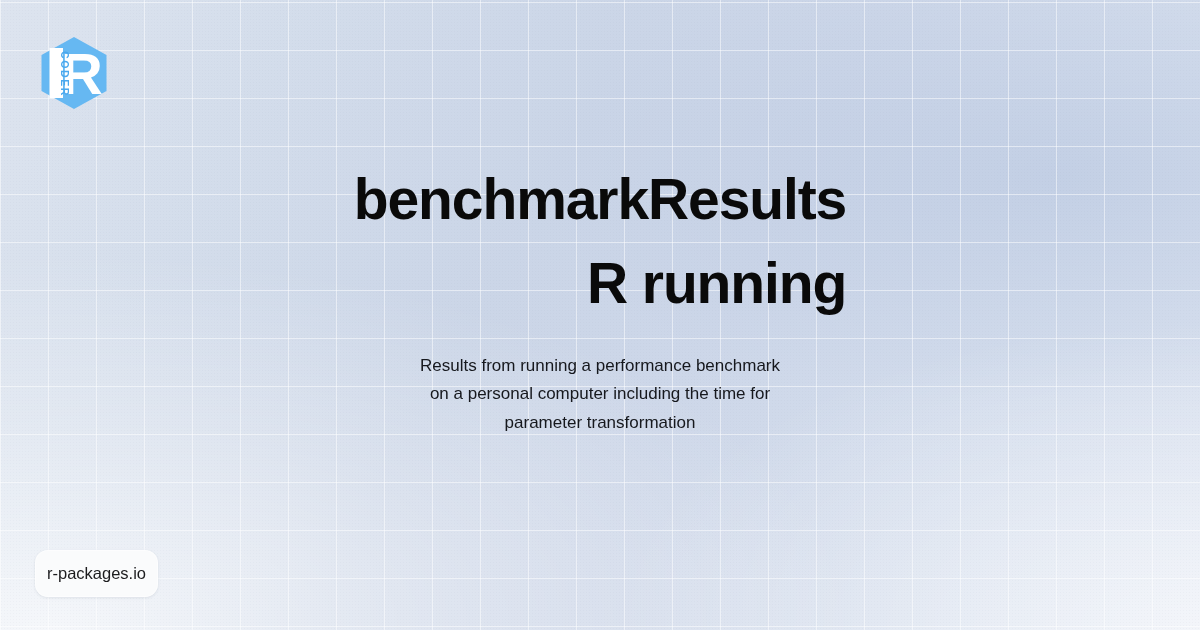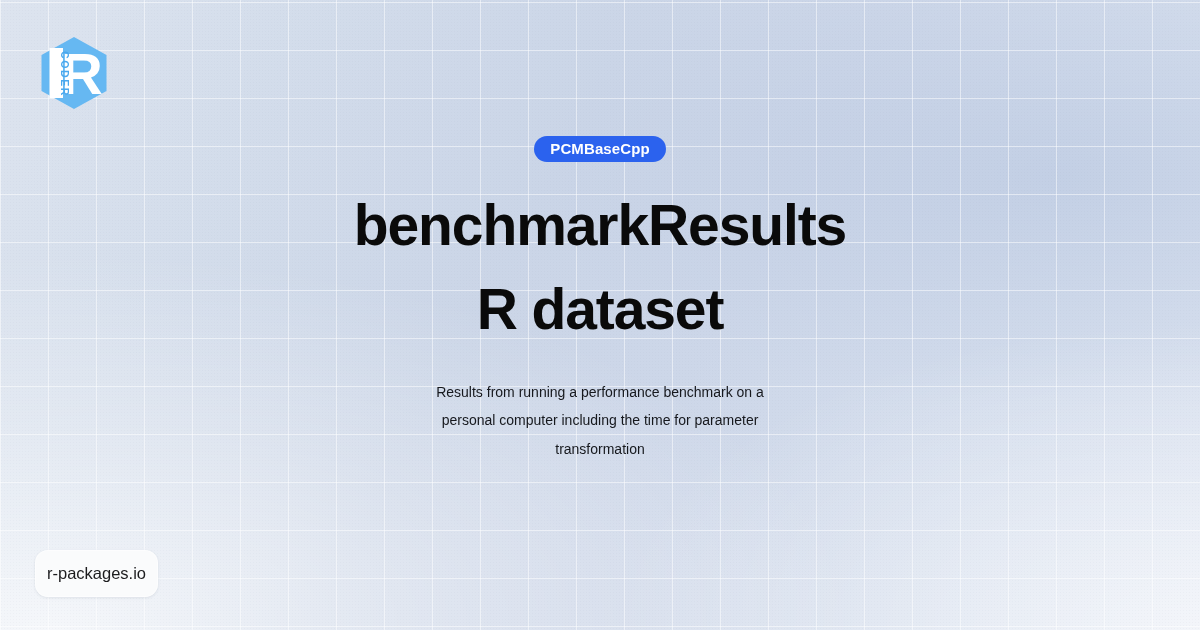--- a/index.html
+++ b/index.html
@@ -101,29 +101,29 @@
     white-space:nowrap;
   }
 
   .title{
     margin-top:21px;
     color:#0a0a0a;
     font-size:57px;
     font-weight:800;
     line-height:84px;
     letter-spacing:-1.1px;
-    text-align:center;
+    text-align:right;
     white-space:nowrap;
   }
 
   .desc{
     margin-top:27px;
     width:380px;
     color:#16181d;
-    font-size:14px;
+    font-size:17px;
     font-weight:400;
     line-height:28.4px;
     text-align:center;
   }
 
   
   .site-pill{
     position:absolute; left:35px; top:550px;
     height:47px;
     padding:0 12px;
@@ -156,25 +156,24 @@
       <rect x="9.5" y="12" width="13.5" height="50" fill="#ffffff"></rect>
 
       <text x="42" y="58" text-anchor="middle" font-family="Liberation Sans, sans-serif" font-size="58" font-weight="700" fill="#ffffff">R</text>
 
       <text transform="translate(20.5,15) rotate(90)" font-family="Liberation Sans, sans-serif" font-size="10.5" font-weight="700" letter-spacing="1.6" fill="#4aa8ee">CODER</text>
     </svg>
   </div>
 
   <div class="center">
 
-    <div class="badge">PCMBaseCpp</div>
 
     <div class="title">
       <div>benchmarkResults</div>
-      <div>R dataset</div>
+      <div>R running</div>
     </div>
 
     <div class="desc">Results from running a performance benchmark on a personal computer including the time for parameter transformation</div>
 
   </div>
 
   <div class="site-pill">r-packages.io</div>
 
 </div>
 

